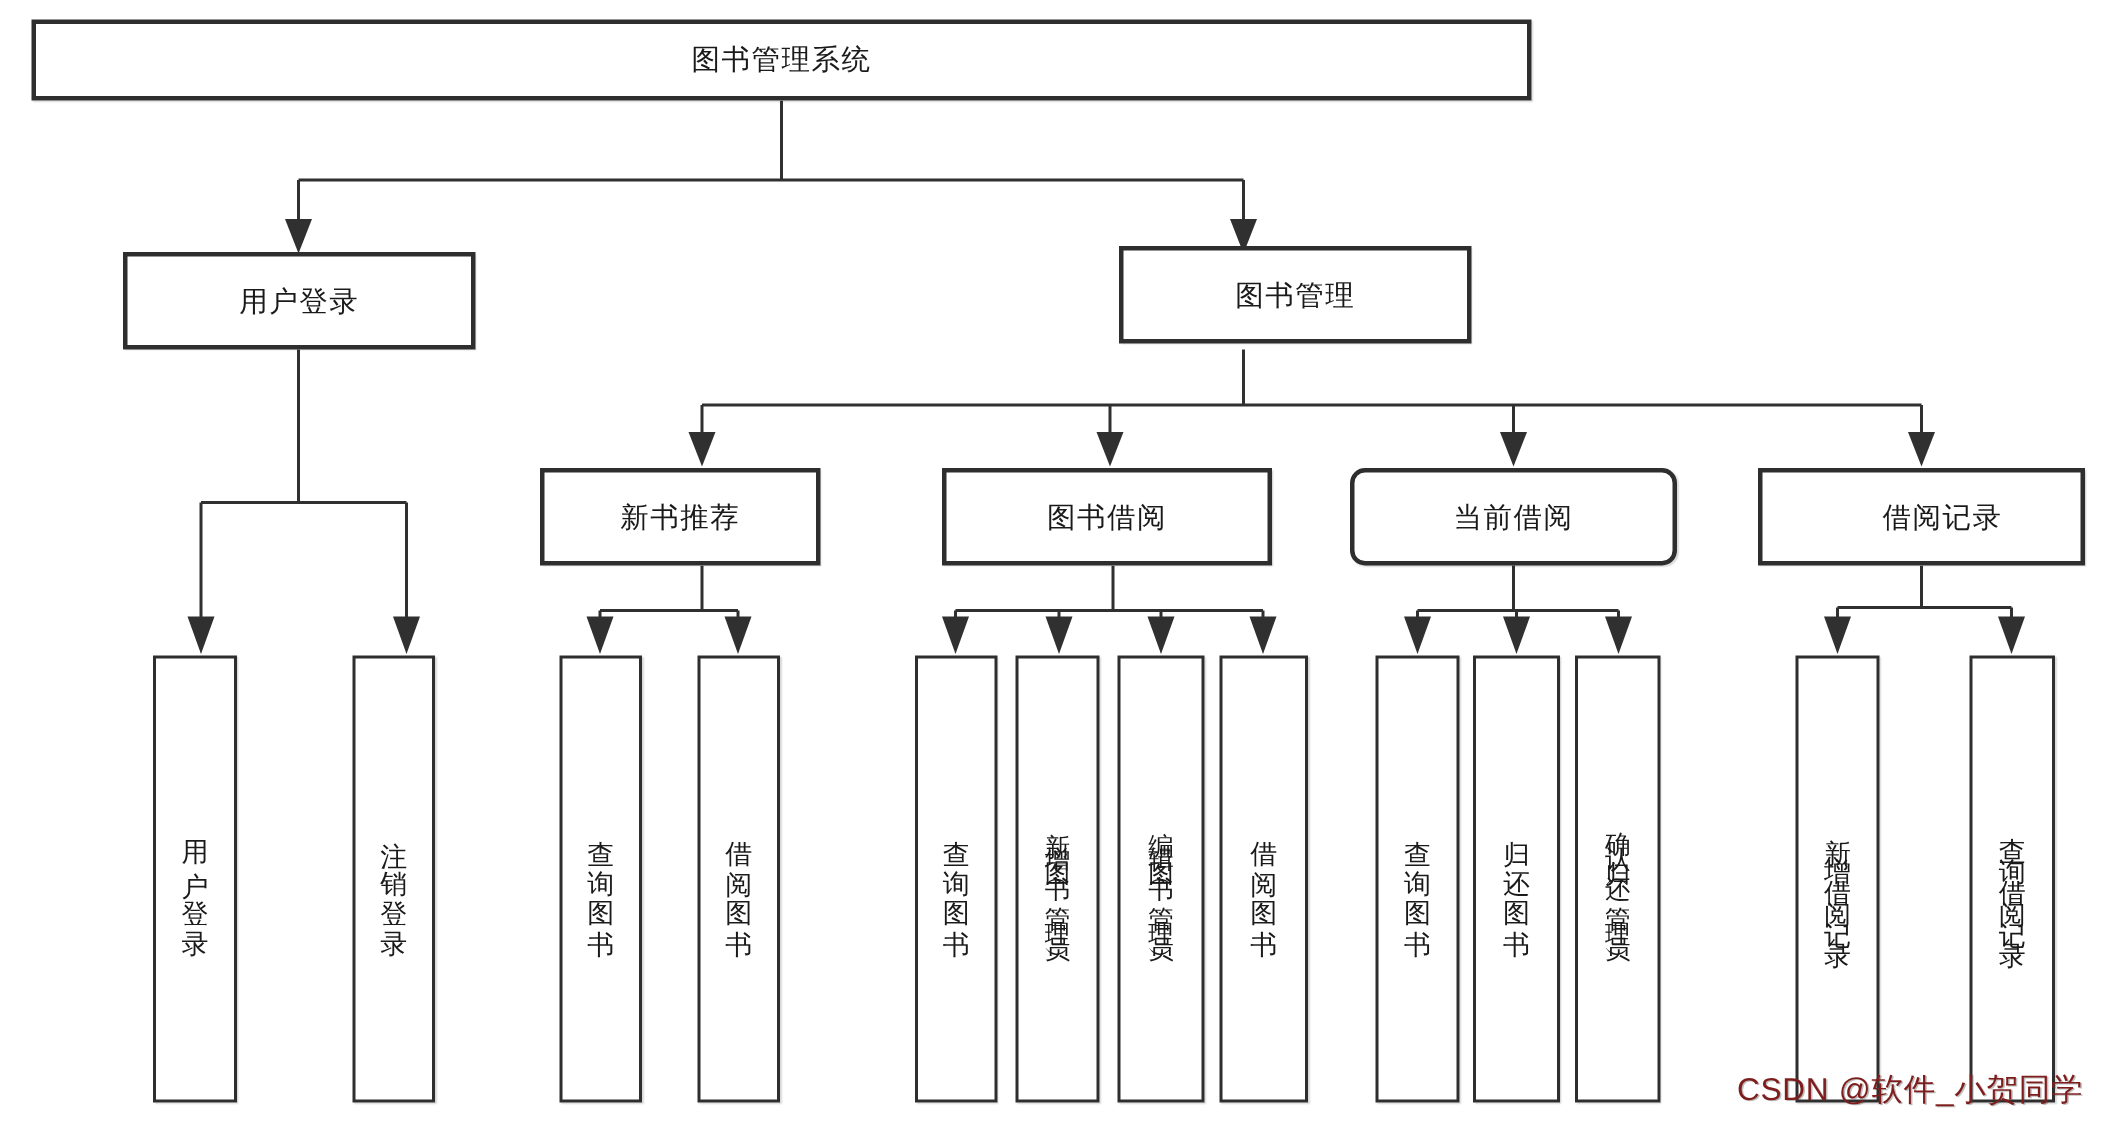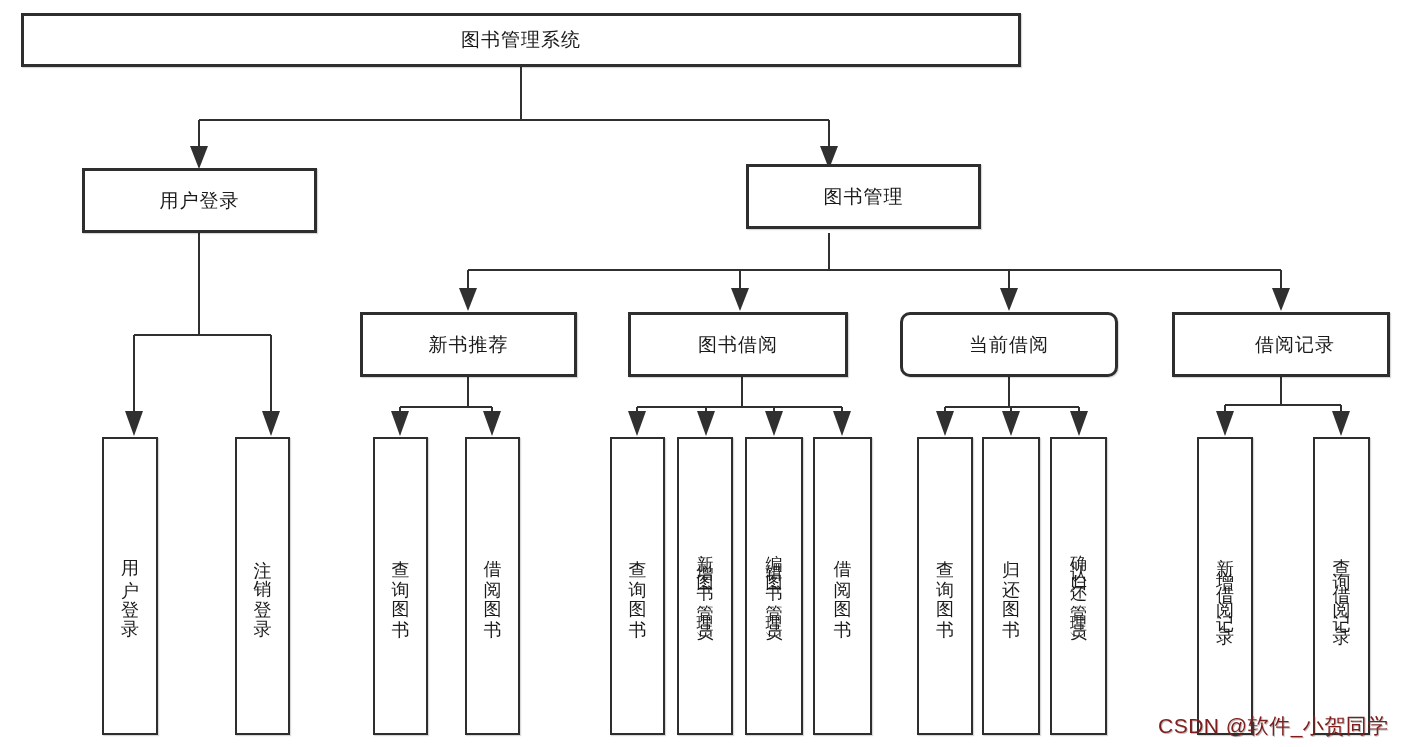--- a/index.html
+++ b/index.html
@@ -132,21 +132,21 @@
     <span>图书管理系统</span>
   </div>
 
   <div class="hbox" style="left:82px;top:168px;width:235px;height:65px;">
     <span>用户登录</span>
   </div>
   <div class="hbox" style="left:712px;top:164px;width:235px;height:65px;margin-left:34px;">
     <span>图书管理</span>
   </div>
 
-  <div class="hbox" style="left:360px;top:312px;width:217px;height:65px;">
+  <div class="hbox" style="left:360px;top:312px;width:187px;height:65px;">
     <span>新书推荐</span>
   </div>
   <div class="hbox" style="left:628px;top:312px;width:220px;height:65px;">
     <span>图书借阅</span>
   </div>
   <div class="hbox" style="left:900px;top:312px;width:218px;height:65px;border-radius:10px;">
     <span>当前借阅</span>
   </div>
   <div class="hbox" style="left:1172px;top:312px;width:218px;height:65px;padding-left:28px;">
     <span>借阅记录</span>

